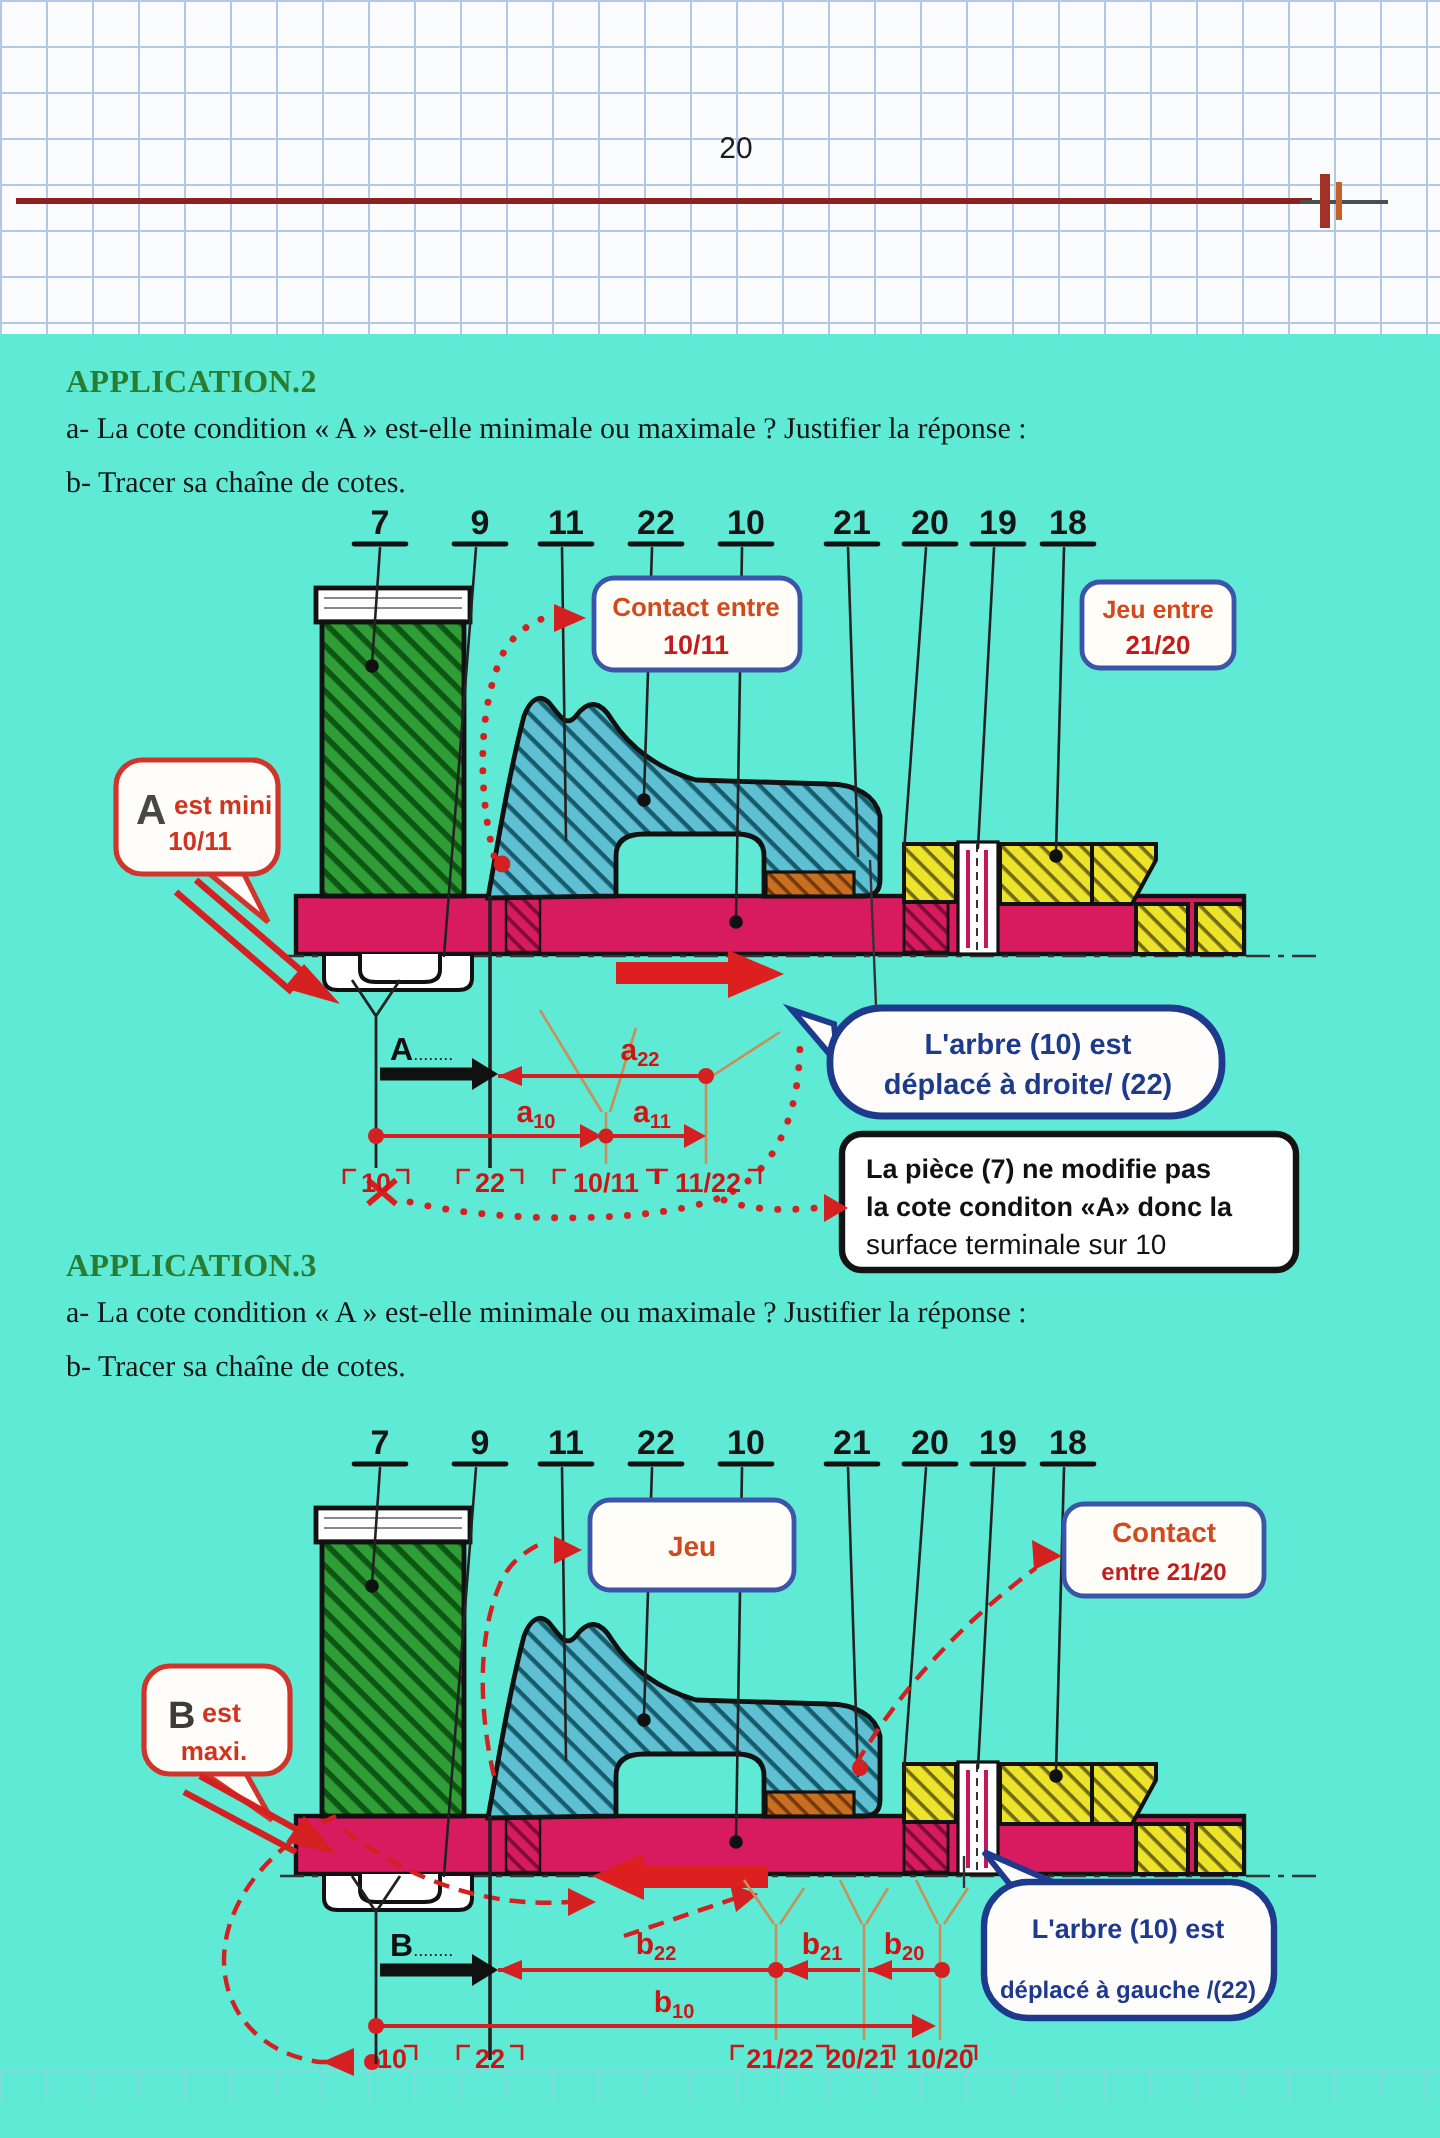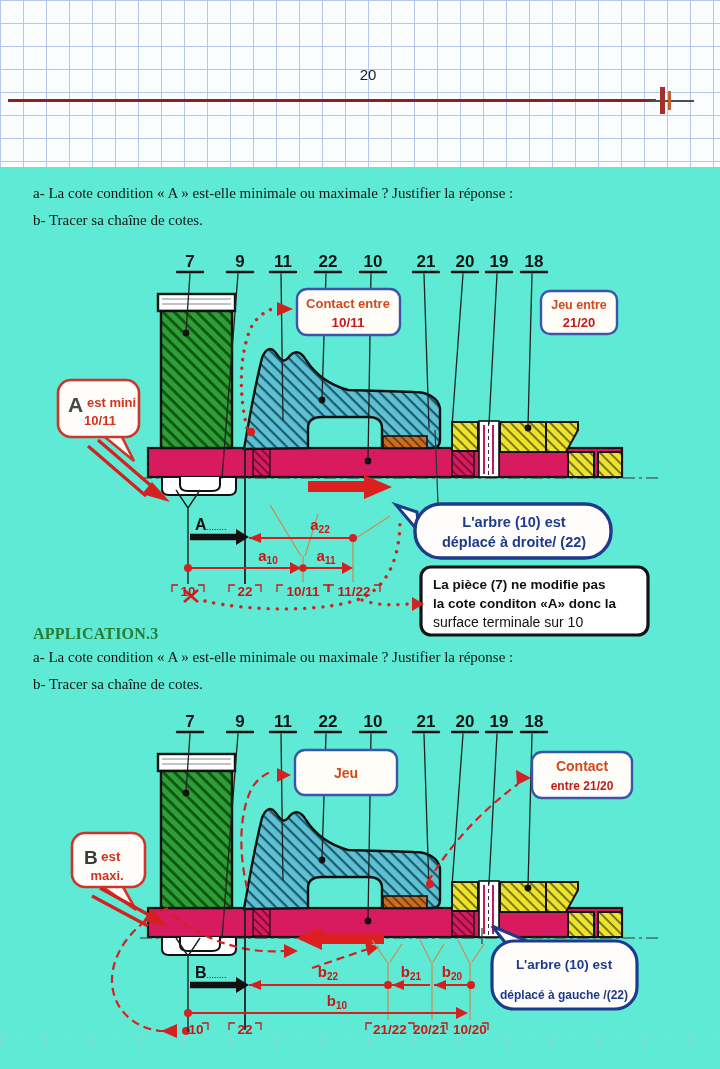--- a/index.html
+++ b/index.html
@@ -31,20 +31,21 @@
 
   <div class="grid top"></div>
   <div class="grid bottom"></div>
   <div class="page-number">20</div>
   <div class="rule"></div>
   <div class="rule-thin"></div>
   <div class="clip1"></div>
   <div class="clip2"></div>
 
   <div class="sec" id="sec1">
+    <p class="h">APPLICATION.2</p>
     <p class="p">a- La cote condition « A » est-elle minimale ou maximale ? Justifier la réponse :</p>
     <p class="p">b- Tracer sa chaîne de cotes.</p>
   </div>
 
   <div class="sec" id="sec2">
     <p class="h">APPLICATION.3</p>
     <p class="p">a- La cote condition « A » est-elle minimale ou maximale ? Justifier la réponse :</p>
     <p class="p">b- Tracer sa chaîne de cotes.</p>
   </div>
 

